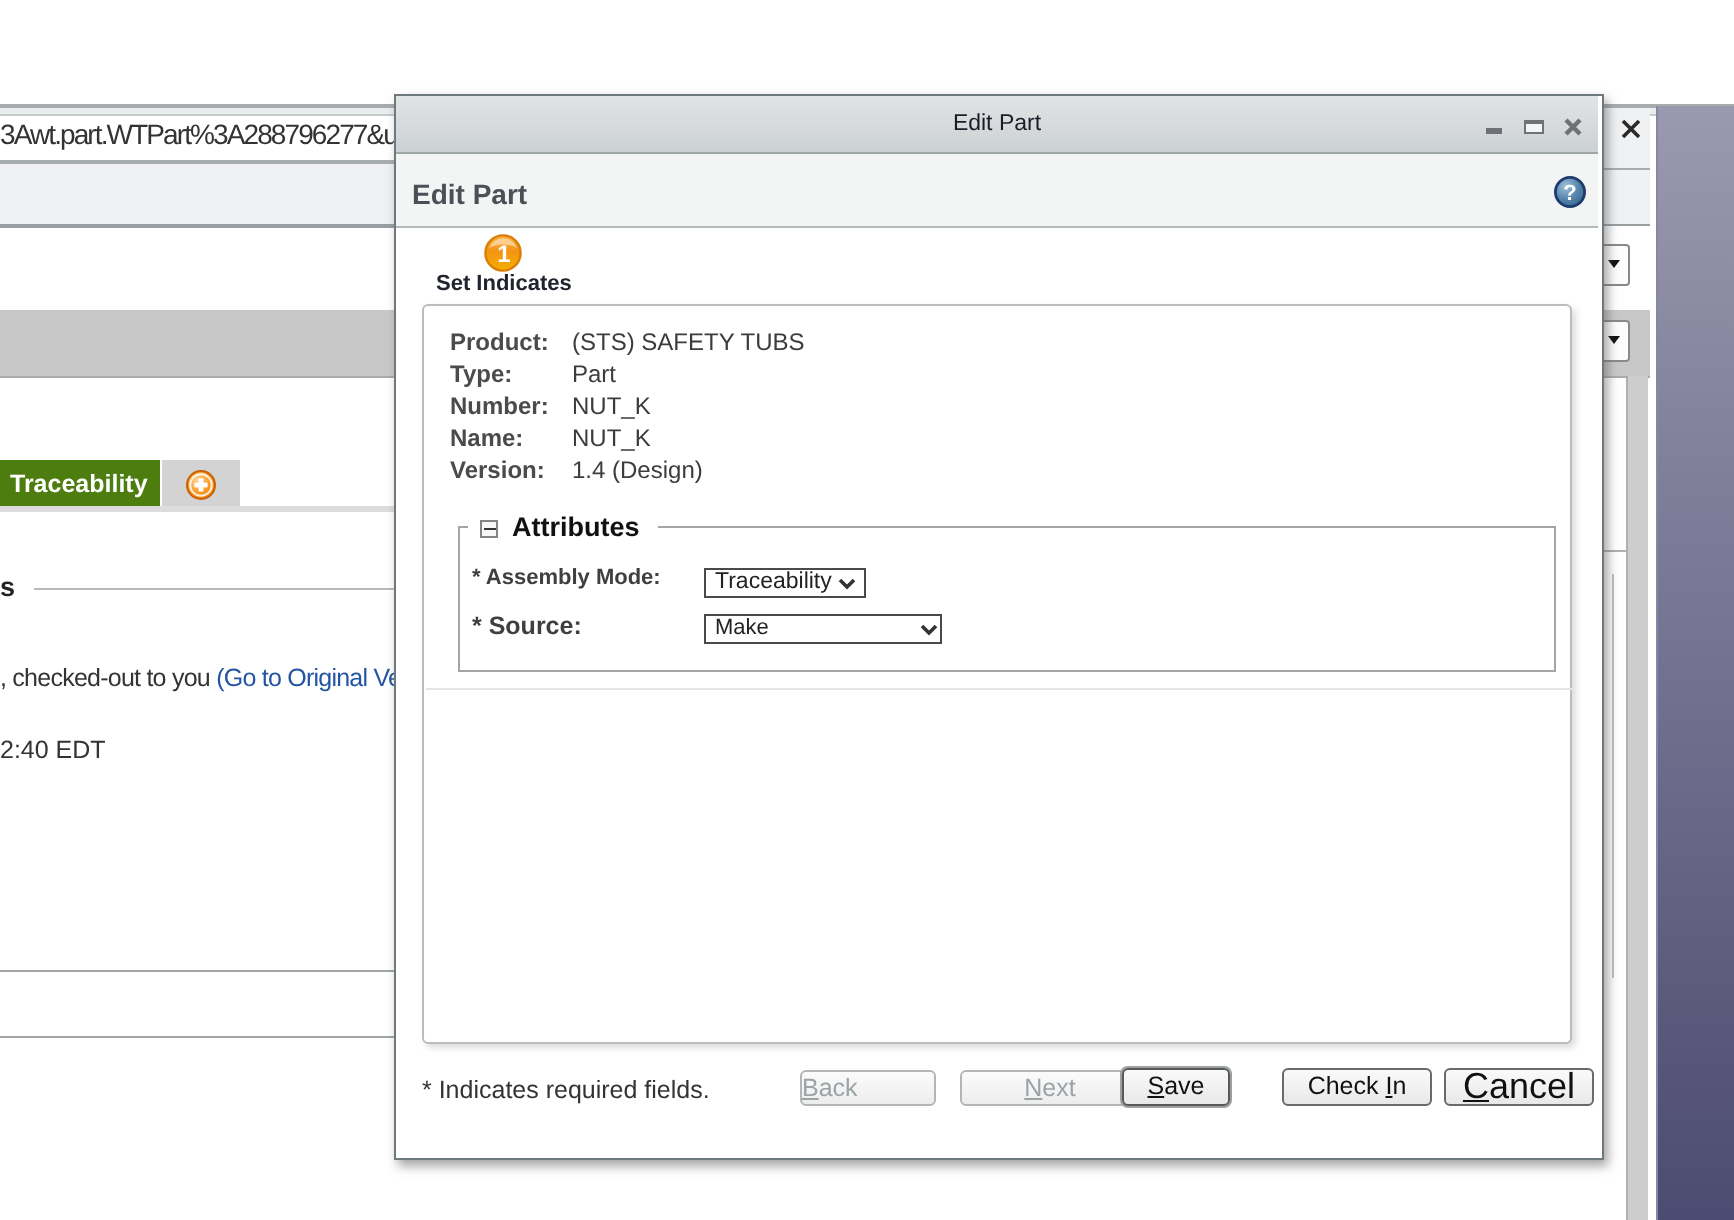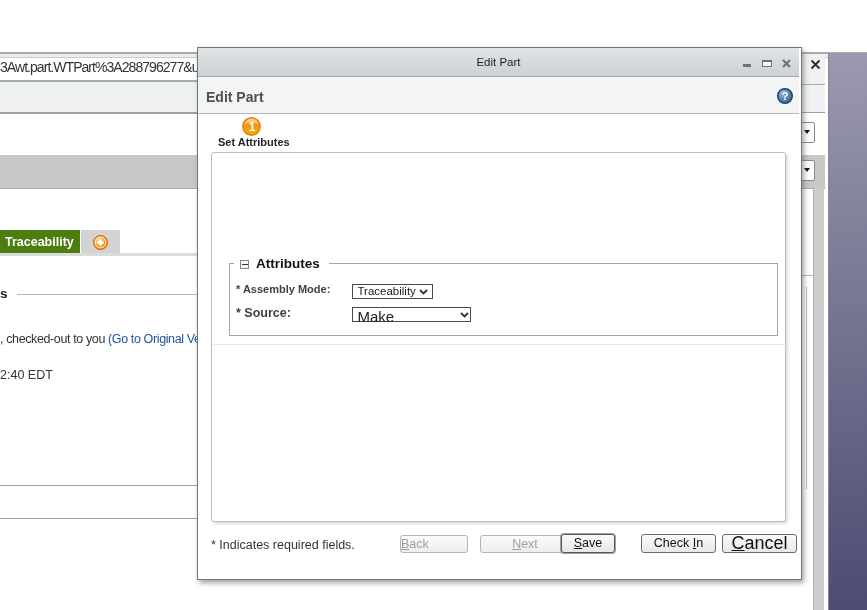--- a/index.html
+++ b/index.html
@@ -110,41 +110,48 @@
       <linearGradient id="step1" x1="0" y1="0" x2="0" y2="1">
         <stop offset="0%" stop-color="#f8b84e"></stop>
         <stop offset="45%" stop-color="#f49414"></stop>
         <stop offset="100%" stop-color="#f4af00"></stop>
       </linearGradient>
     </defs>
     <circle cx="9.5" cy="9.5" r="8.8" fill="url(#step1)" stroke="#db7e07" stroke-width="1.2"></circle>
     <path d="M2.5 7 A7.5 7.5 0 0 1 16.5 7 A9.5 5.5 0 0 0 2.5 7" fill="#ffffff" opacity="0.45"></path>
     <text x="10" y="14" font-size="12" font-weight="bold" fill="#fff" text-anchor="middle" font-family="Liberation Sans,sans-serif">1</text>
   </svg>
-  <div class="abs" style="left:20px;top:88px;font-size:11px;font-weight:bold;color:#20242e;">Set Attributes</div>
+  <div class="abs" style="left:20px;top:88px;font-size:11px;font-weight:bold;color:#20242e;">Set Indicates</div>
 
   <div class="abs" style="left:13px;top:104px;width:575px;height:370px;background:#fff;border:1px solid #b9bdbf;border-radius:3px;box-shadow:2px 2px 3px rgba(160,160,160,0.35);box-sizing:border-box;">
 
+    <div class="abs" style="left:13px;top:10px;font-size:12px;line-height:16px;color:#3c3c3c;">
+      <div style="height:16px;"><b style="color:#4b4b4b;display:inline-block;width:61px;">Product:</b>(STS) SAFETY TUBS</div>
+      <div style="height:16px;"><b style="color:#4b4b4b;display:inline-block;width:61px;">Type:</b>Part</div>
+      <div style="height:16px;"><b style="color:#4b4b4b;display:inline-block;width:61px;">Number:</b>NUT_K</div>
+      <div style="height:16px;"><b style="color:#4b4b4b;display:inline-block;width:61px;">Name:</b>NUT_K</div>
+      <div style="height:16px;"><b style="color:#4b4b4b;display:inline-block;width:61px;">Version:</b>1.4 (Design)</div>
+    </div>
 
     <div class="abs" style="left:17px;top:110px;width:549px;height:73px;border:1px solid #a5a5a5;box-sizing:border-box;"></div>
     <div class="abs" style="left:22px;top:104px;width:95px;height:15px;background:#fff;"></div>
     <div class="abs" style="left:28px;top:107px;width:9px;height:9px;border:1px solid #848484;background:#f7f7f7;box-sizing:border-box;"></div>
     <div class="abs" style="left:29.5px;top:110.5px;width:6px;height:1.5px;background:#333;"></div>
     <div class="abs" style="left:44px;top:103px;font-size:13.5px;font-weight:bold;color:#111;">Attributes</div>
 
     <div class="abs" style="left:24px;top:130px;font-size:11px;font-weight:bold;color:#3f3f3f;">* Assembly Mode:</div>
     <div class="abs" style="left:139.5px;top:130.5px;width:81px;height:15px;border:1px solid #4a4a4a;background:#fff;box-sizing:border-box;">
       <div class="abs" style="left:5px;top:0.5px;font-size:11.5px;color:#222;">Traceability</div>
       <svg class="abs" style="left:66px;top:4.5px;" width="9" height="6" viewBox="0 0 9 6">
           <path d="M1 1 L4.5 4.5 L8 1" fill="none" stroke="#333" stroke-width="1.8"></path>
         </svg>
     </div>
     <div class="abs" style="left:24px;top:153px;font-size:12.5px;font-weight:bold;color:#3f3f3f;">* Source:</div>
     <div class="abs" style="left:139.5px;top:153.5px;width:119px;height:15px;border:1px solid #4a4a4a;background:#fff;box-sizing:border-box;">
-      <div class="abs" style="left:5px;top:0.5px;font-size:15px;color:#222;">Make</div>
+      <div class="abs" style="left:5px;top:0.5px;font-size:11px;color:#222;">Make</div>
       <svg class="abs" style="left:107px;top:4.5px;" width="9" height="6" viewBox="0 0 9 6">
           <path d="M1 1 L4.5 4.5 L8 1" fill="none" stroke="#333" stroke-width="1.8"></path>
         </svg>
     </div>
     <div class="abs" style="left:1px;top:190.5px;width:573px;height:1px;background:#e5e5e5;"></div>
   </div>
 
   <div class="abs" style="left:13px;top:490px;font-size:12.5px;color:#333;">* Indicates required fields.</div>
 
   <div class="abs" style="left:202px;top:487px;width:68px;height:18px;border:1px solid #b5b5b5;border-radius:3px;background:linear-gradient(#fbfbfb,#ededed);box-sizing:border-box;line-height:16px;font-size:12.5px;color:#9ca3a7;"><u>B</u>ack</div>

